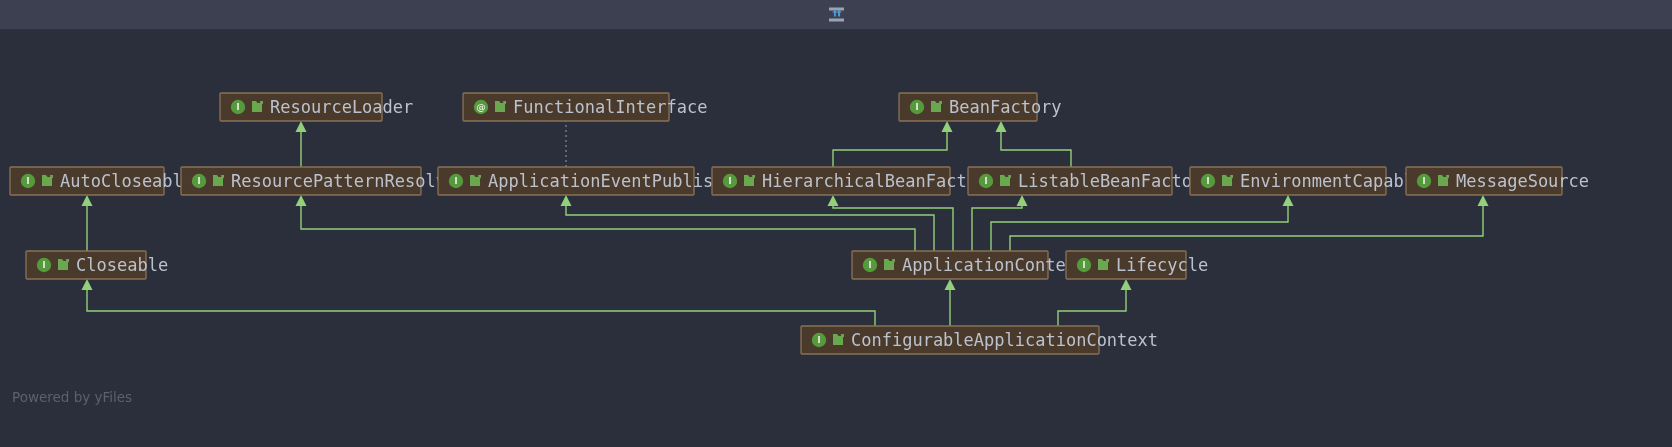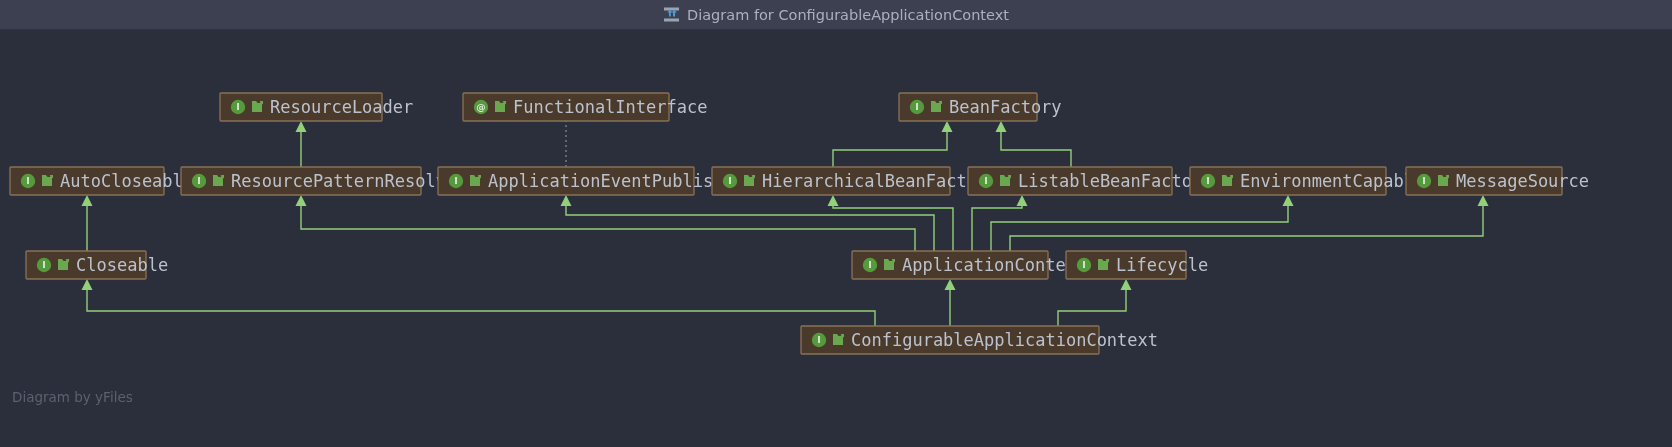--- a/index.html
+++ b/index.html
@@ -99,21 +99,20 @@
 <div id="titlebar">
   <div class="tb-inner">
     <span>
       <svg class="diagram-icon" width="17" height="17" viewBox="0 0 17 17">
         <rect x="1" y="1.5" width="15" height="3" fill="#9aa3b2"></rect>
         <rect x="1" y="12.5" width="15" height="3" fill="#9aa3b2"></rect>
         <path d="M6 10.5 L6 6.5 L4.3 6.5 L6.9 3.6 L9.5 6.5 L7.8 6.5 L7.8 10.5 Z" fill="#4f9ad6"></path>
         <path d="M10 10.5 L10 6.5 L8.6 6.5 L11.2 3.6 L13.8 6.5 L12.1 6.5 L12.1 10.5 Z" fill="#4f9ad6"></path>
       </svg>
     </span>
-    <span class="title-text">Diagram for ConfigurableApplicationContext</span>
   </div>
 </div>
 
 <div id="canvas">
   <svg class="diagram" viewBox="0 0 1672 417">
     <g id="edge-layer">
         <path d="M 301 137 L 301 102" class="edge"></path>
         <path d="M 301 91 L 295.5 102 L 306.5 102 Z" class="arrow-head"></path>
         <path d="M 87 221 L 87 176" class="edge"></path>
         <path d="M 87 165 L 81.5 176 L 92.5 176 Z" class="arrow-head"></path>
@@ -307,13 +306,13 @@
           <g transform="translate(32,8)">
             <path d="M0 3 L0 11 L10 11 L10 2 L5.5 2 L4 0 L0 0 Z" class="badge-shape"></path>
             <path d="M7.5 0 L11 0 L11 3.4 L9.6 2.2 L7.8 4 L6.6 2.9 L8.6 1.1 Z" class="badge-shape"></path>
           </g>
           <text x="50" y="15" class="node-label">ConfigurableApplicationContext</text>
         </g>
       </g>
   </svg>
 </div>
 
-<div id="watermark">Diagram by yFiles</div>
+<div id="watermark">Powered by yFiles</div>
 
 </body></html>

